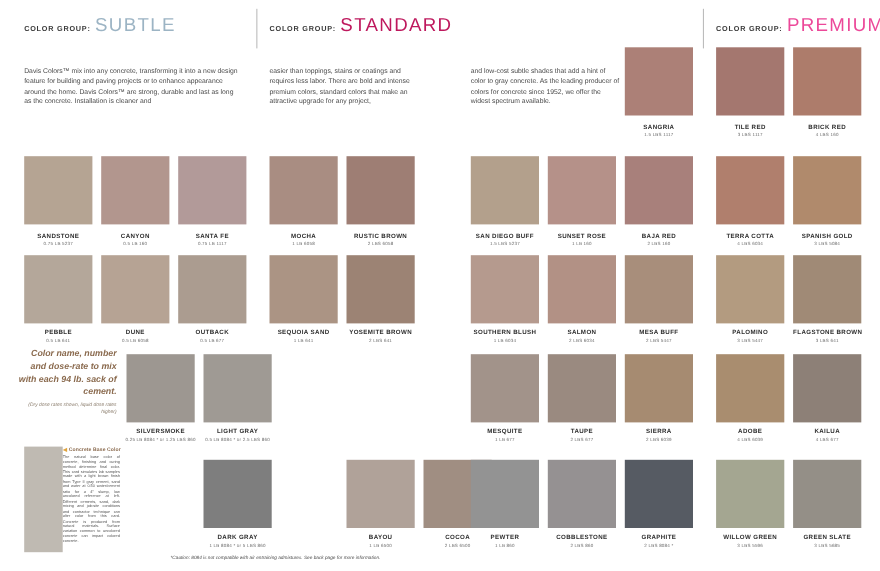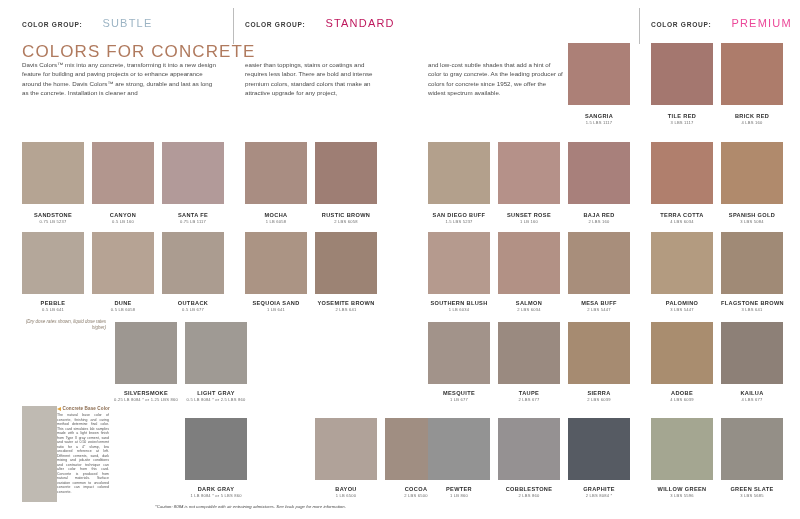--- a/index.html
+++ b/index.html
@@ -10,21 +10,21 @@
   }
   .page{position:relative;width:800px;height:519px;}
 
   
   .group-head{position:absolute;white-space:nowrap;}
   .group-head .kicker{
     font-size:6.6px;font-weight:bold;letter-spacing:.7px;
     color:#3a3a3a;text-transform:uppercase;
   }
   .group-head .gname{
-    font-size:11px;letter-spacing:1.2px;margin-left:20px;
+    font-size:17px;letter-spacing:1.2px;margin-left:4px;
     font-weight:400;
   }
   .gname.subtle{color:#9cb4c4;}
   .gname.standard{color:#be185d;}
   .gname.premium{color:#ec4899;}
 
   .vrule{position:absolute;width:1px;background:#bcbcbc;}
 
   
   .title{
@@ -90,32 +90,32 @@
   <div class="group-head" style="left:245px;top:13px;">
     <span class="kicker">COLOR GROUP:</span><span class="gname standard">STANDARD</span>
   </div>
   <div class="group-head" style="left:651px;top:13px;">
     <span class="kicker">COLOR GROUP:</span><span class="gname premium">PREMIUM</span>
   </div>
 
   <div class="vrule" style="left:233px;top:8px;height:36px;"></div>
   <div class="vrule" style="left:639px;top:8px;height:36px;"></div>
 
-  <div class="title">COLORS FOR CONCRETE</div>
   <div class="intro" style="left:22px;top:60px;width:196px;">
     <p>Davis Colors™ mix into any concrete, transforming it into a new design feature for building and paving projects or to enhance appearance around the home. Davis Colors™ are strong, durable and last as long as the concrete. Installation is cleaner and</p>
   </div>
   <div class="intro" style="left:245px;top:60px;width:140px;">
     <p>easier than toppings, stains or coatings and requires less labor. There are bold and intense premium colors, standard colors that make an attractive upgrade for any project,</p>
   </div>
   <div class="intro" style="left:428px;top:60px;width:136px;">
     <p>and low-cost subtle shades that add a hint of color to gray concrete. As the leading producer of colors for concrete since 1952, we offer the widest spectrum available.</p>
   </div>
 
   <div class="dose">
+    <span>Color name, number and dose-rate to mix with each 94 lb. sack of cement.</span>
     <span class="sub">(Dry dose rates shown, liquid dose rates higher)</span>
   </div>
 
   <div class="basewrap">
     <div class="basehead">
       <span class="tri"></span><span>Concrete Base Color</span>
     </div>
     <p class="basebody">The natural base color of concrete, finishing and curing method determine final color. This card simulates lab samples made with a light brown finish from Type II gray cement, sand and water at 0.50 water/cement ratio for a 4" slump, low uncolored reference at left. Different cements, sand, dark mixing and job-site conditions and contractor technique can alter color from this card. Concrete is produced from natural materials. Surface variation common to uncolored concrete can impact colored concrete.</p>
   </div>
 

